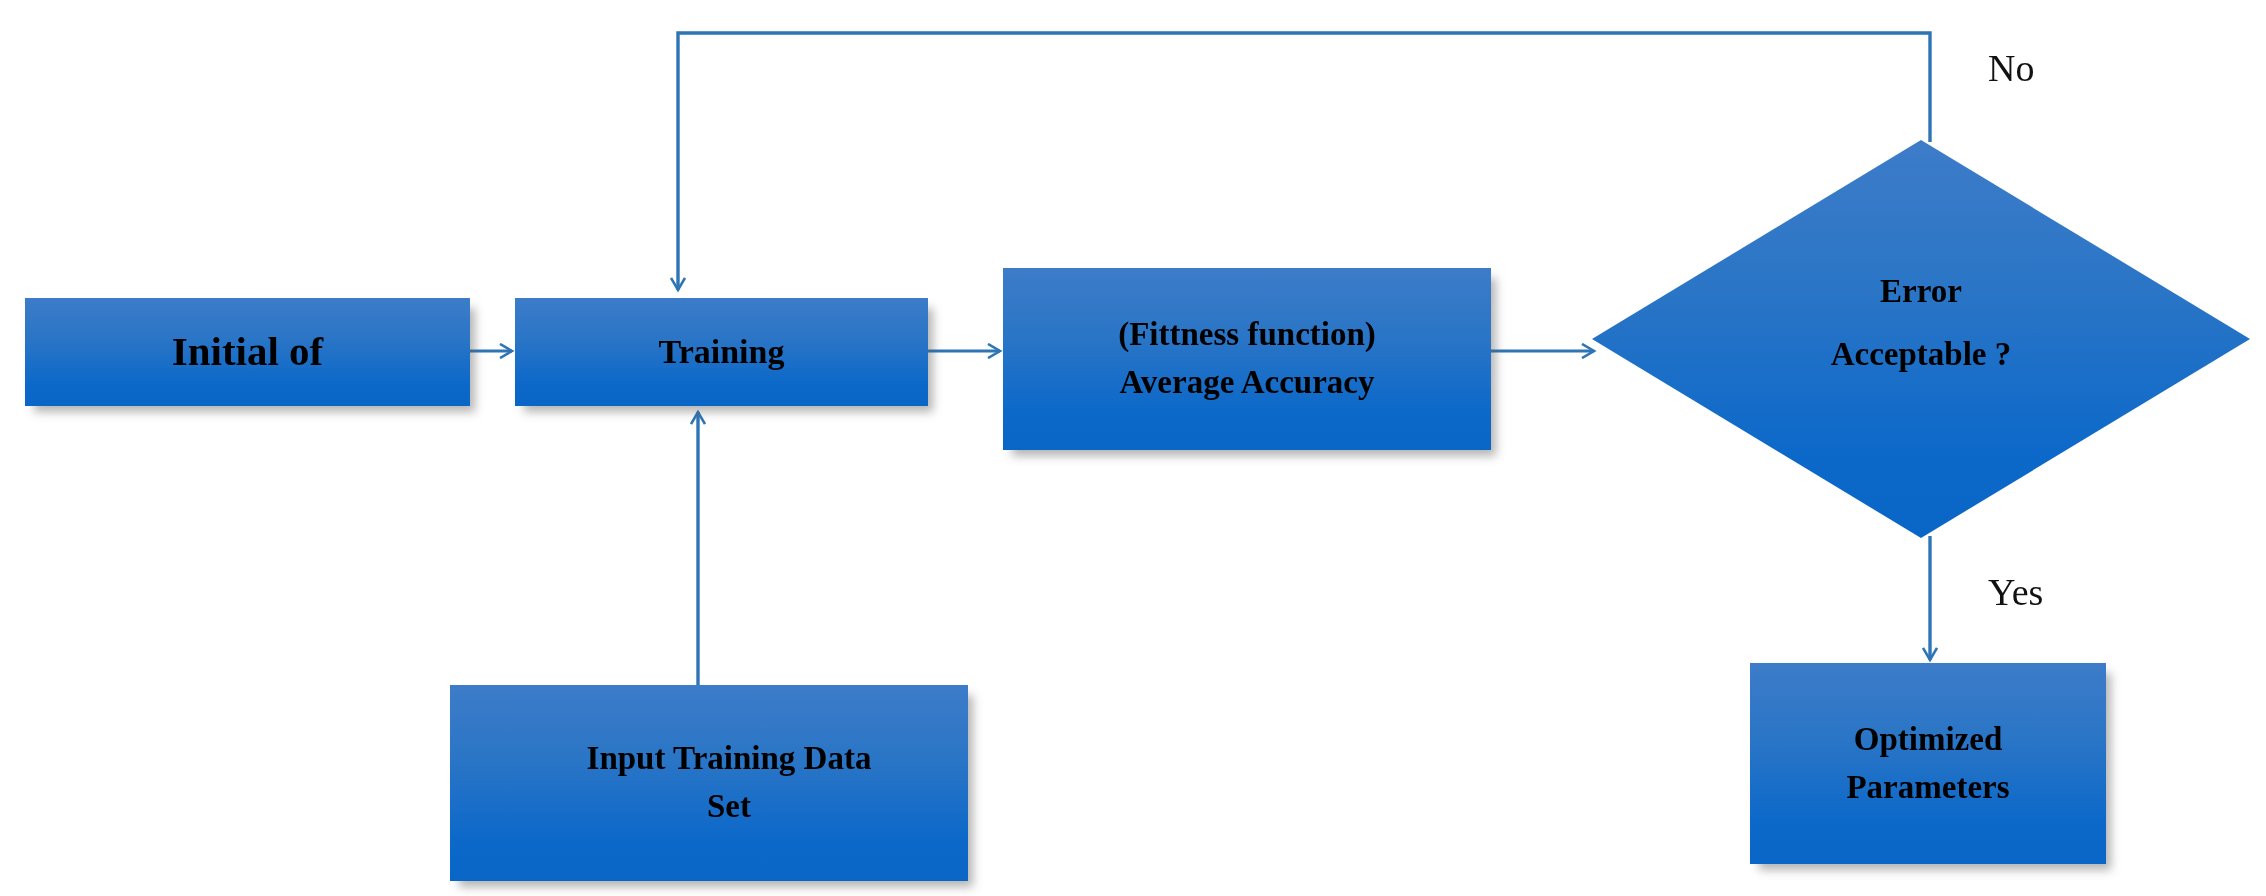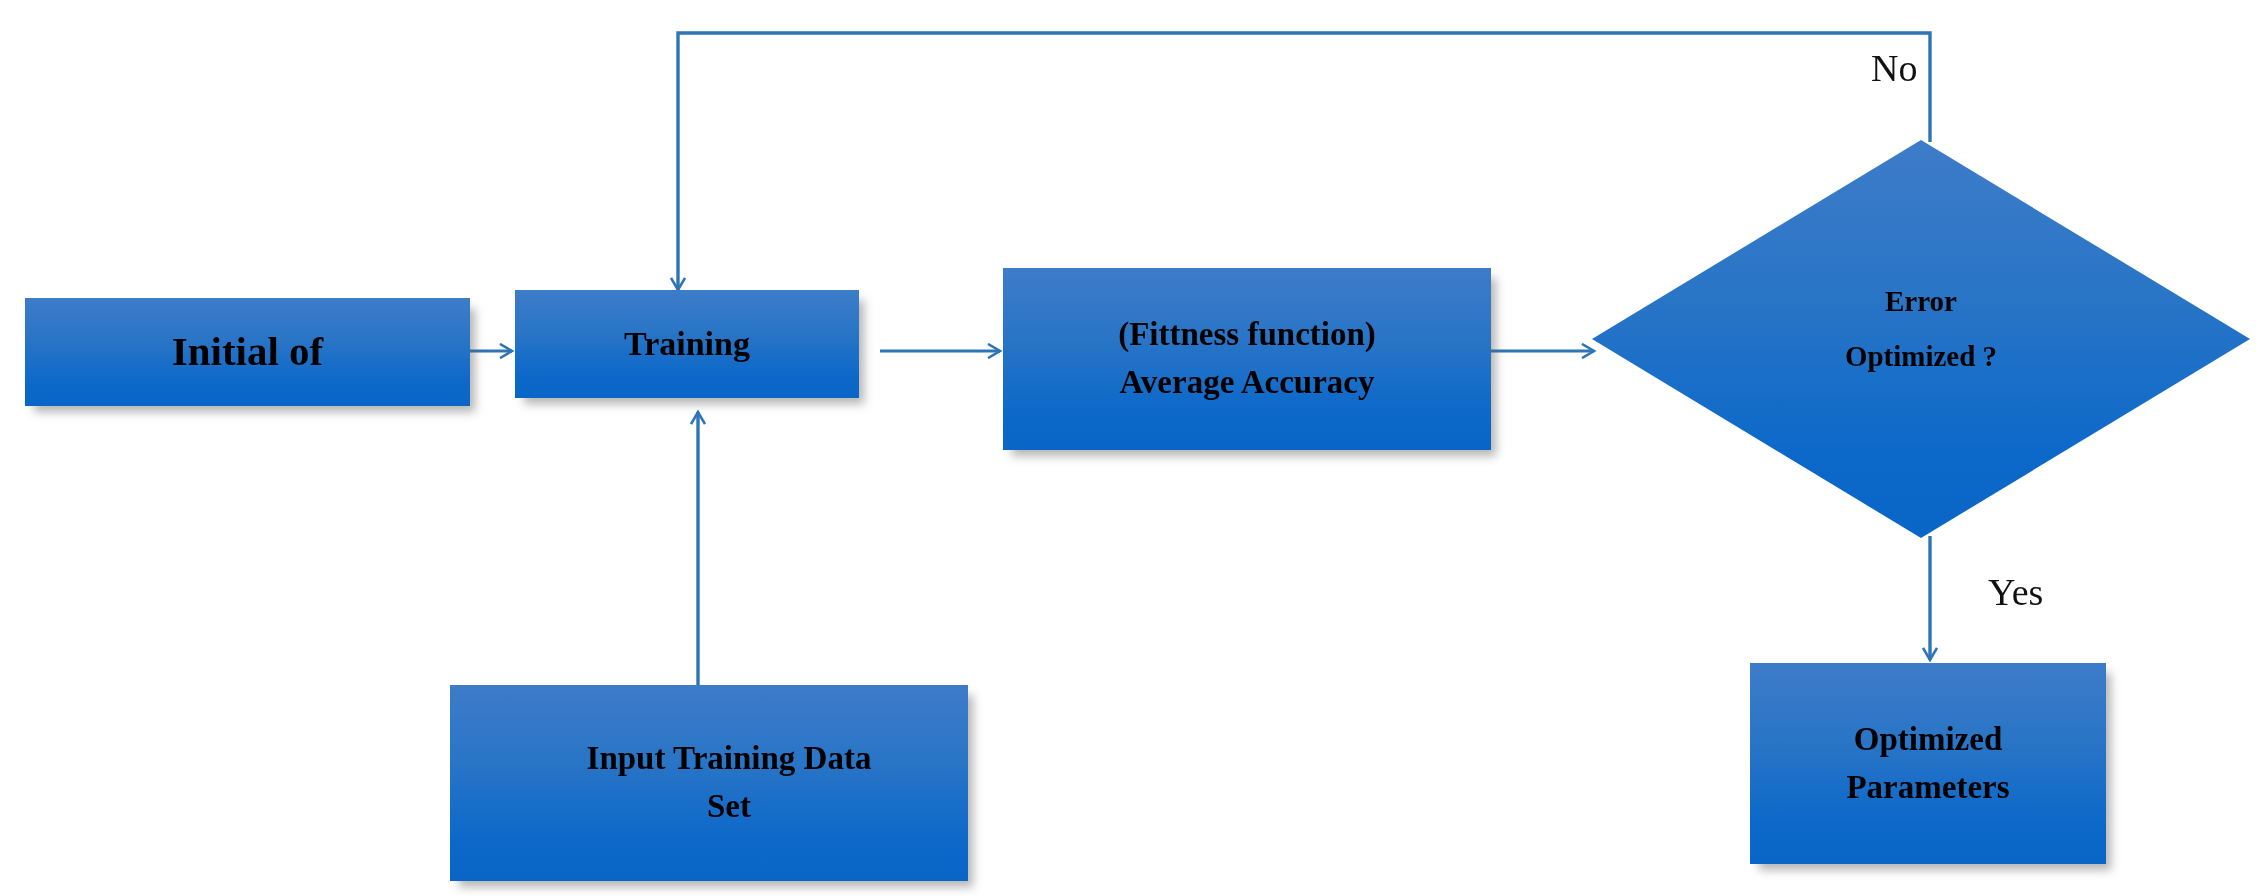--- a/index.html
+++ b/index.html
@@ -87,42 +87,42 @@
 
     <path d="M 1930,142 L 1930,33 L 678,33 L 678,290" fill="none" stroke="#2e75b6" stroke-width="3.4" marker-end="url(#arrowOpen)"></path>
 
     <line x1="1930" y1="536" x2="1930" y2="660" stroke="#2e75b6" stroke-width="3.4" marker-end="url(#arrowOpen)"></line>
   </svg>
 
   <div class="node rectnode" style="left:25px; top:298px; width:445px; height:108px; font-size:41px;">
     <span class="line">Initial of</span>
   </div>
 
-  <div class="node rectnode" style="left:515px; top:290px; width:344px; height:108px; font-size:34px;">
+  <div class="node rectnode" style="left:515px; top:298px; width:413px; height:108px; font-size:34px;">
     <span class="line">Training</span>
   </div>
 
   <div class="node rectnode" style="left:1003px; top:268px; width:488px; height:182px; font-size:33px;">
     <span class="line">(Fittness function)</span>
     <span class="line">Average Accuracy</span>
   </div>
 
   <div class="diamond" style="left:1592px; top:140px; width:658px; height:398px;"></div>
-  <div class="diamond-label" style="left:1592px; top:130px; width:658px; height:398px; font-size:29px;">
+  <div class="diamond-label" style="left:1592px; top:124px; width:658px; height:398px; font-size:33px;">
     <span class="line">Error</span>
-    <span class="line">Optimized ?</span>
+    <span class="line">Acceptable ?</span>
   </div>
 
   <div class="node rectnode" style="left:450px; top:685px; width:518px; height:196px; font-size:33px;padding-left:40px;">
     <span class="line">Input Training Data</span>
     <span class="line">Set</span>
   </div>
 
   <div class="node rectnode" style="left:1750px; top:663px; width:356px; height:201px; font-size:33px;">
     <span class="line">Optimized</span>
     <span class="line">Parameters</span>
   </div>
 
-  <div class="edge-label" style="left:1871px; top:46px; font-size:38px;">No</div>
+  <div class="edge-label" style="left:1988px; top:46px; font-size:38px;">No</div>
 
   <div class="edge-label" style="left:1988px; top:570px; font-size:38px;">Yes</div>
 
 </div>
 
 </body></html>

